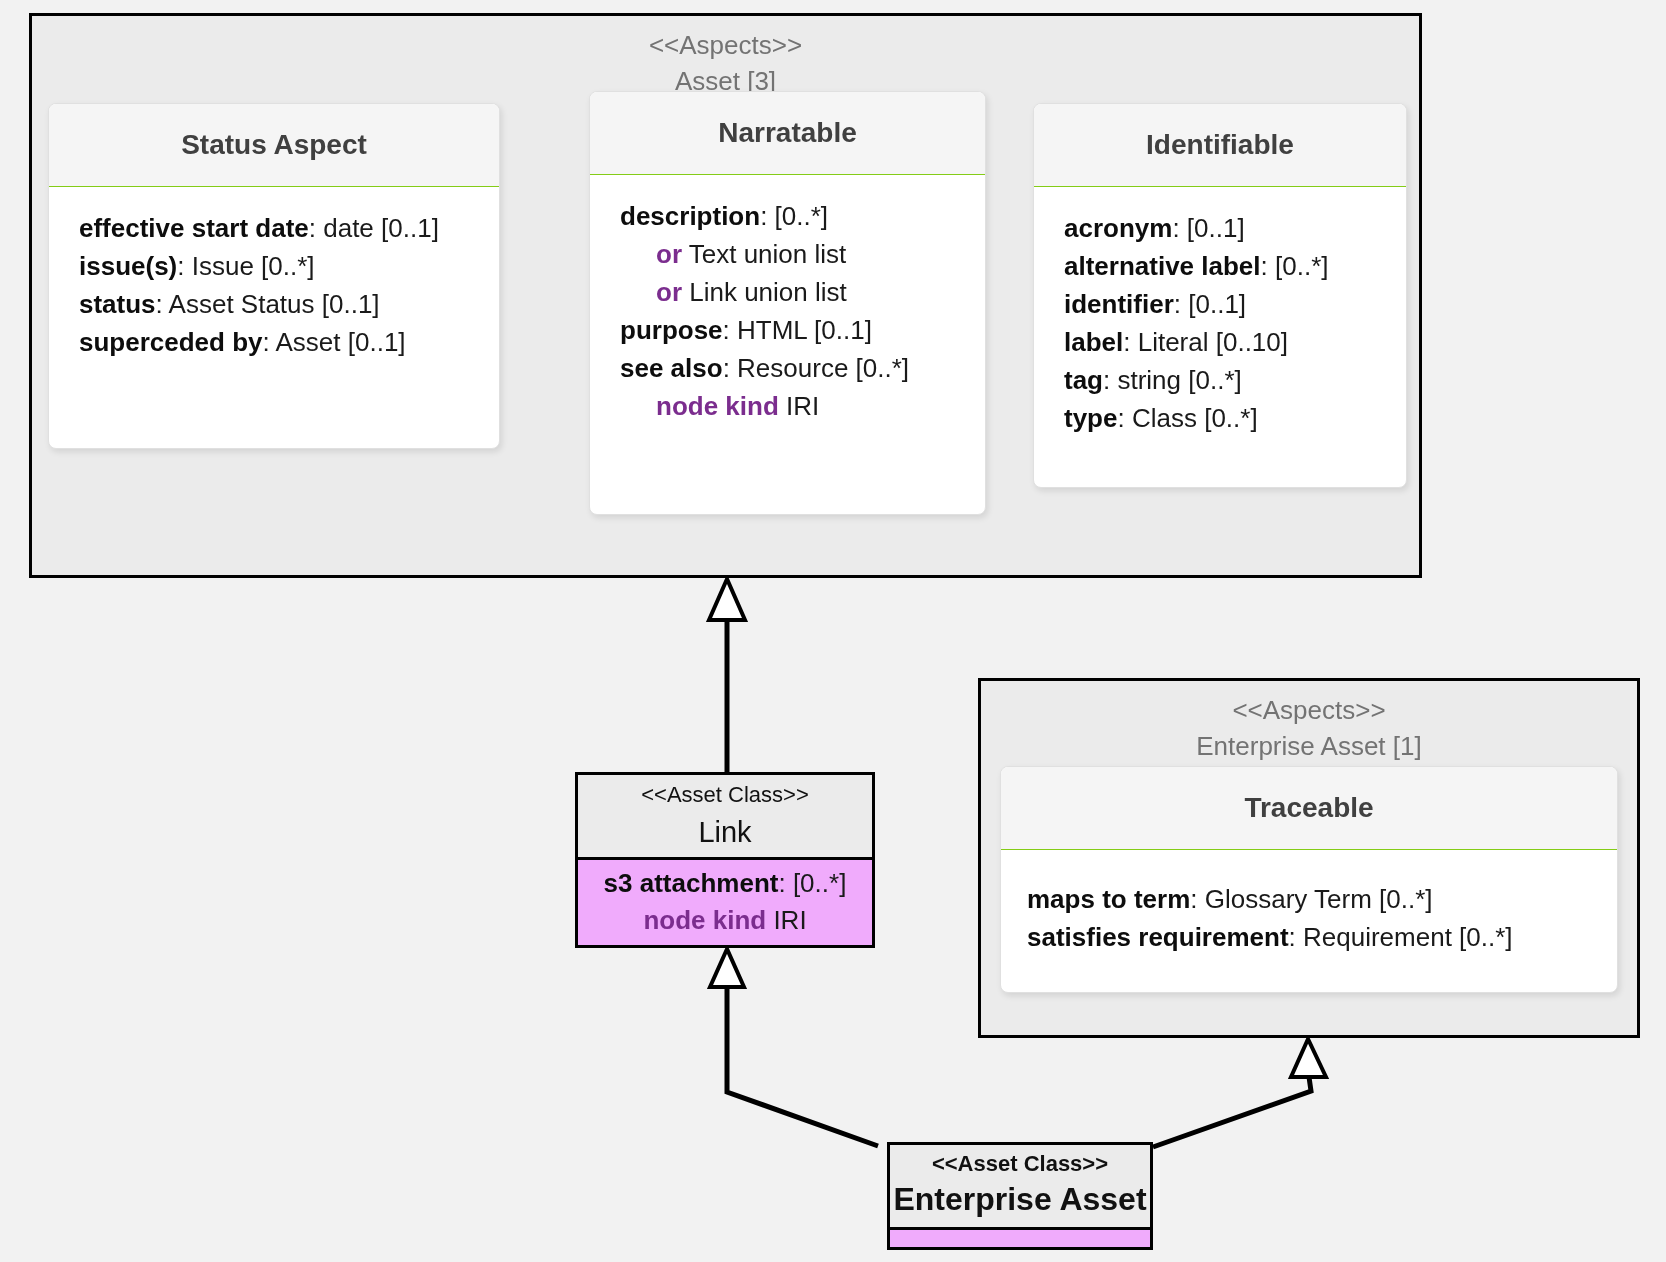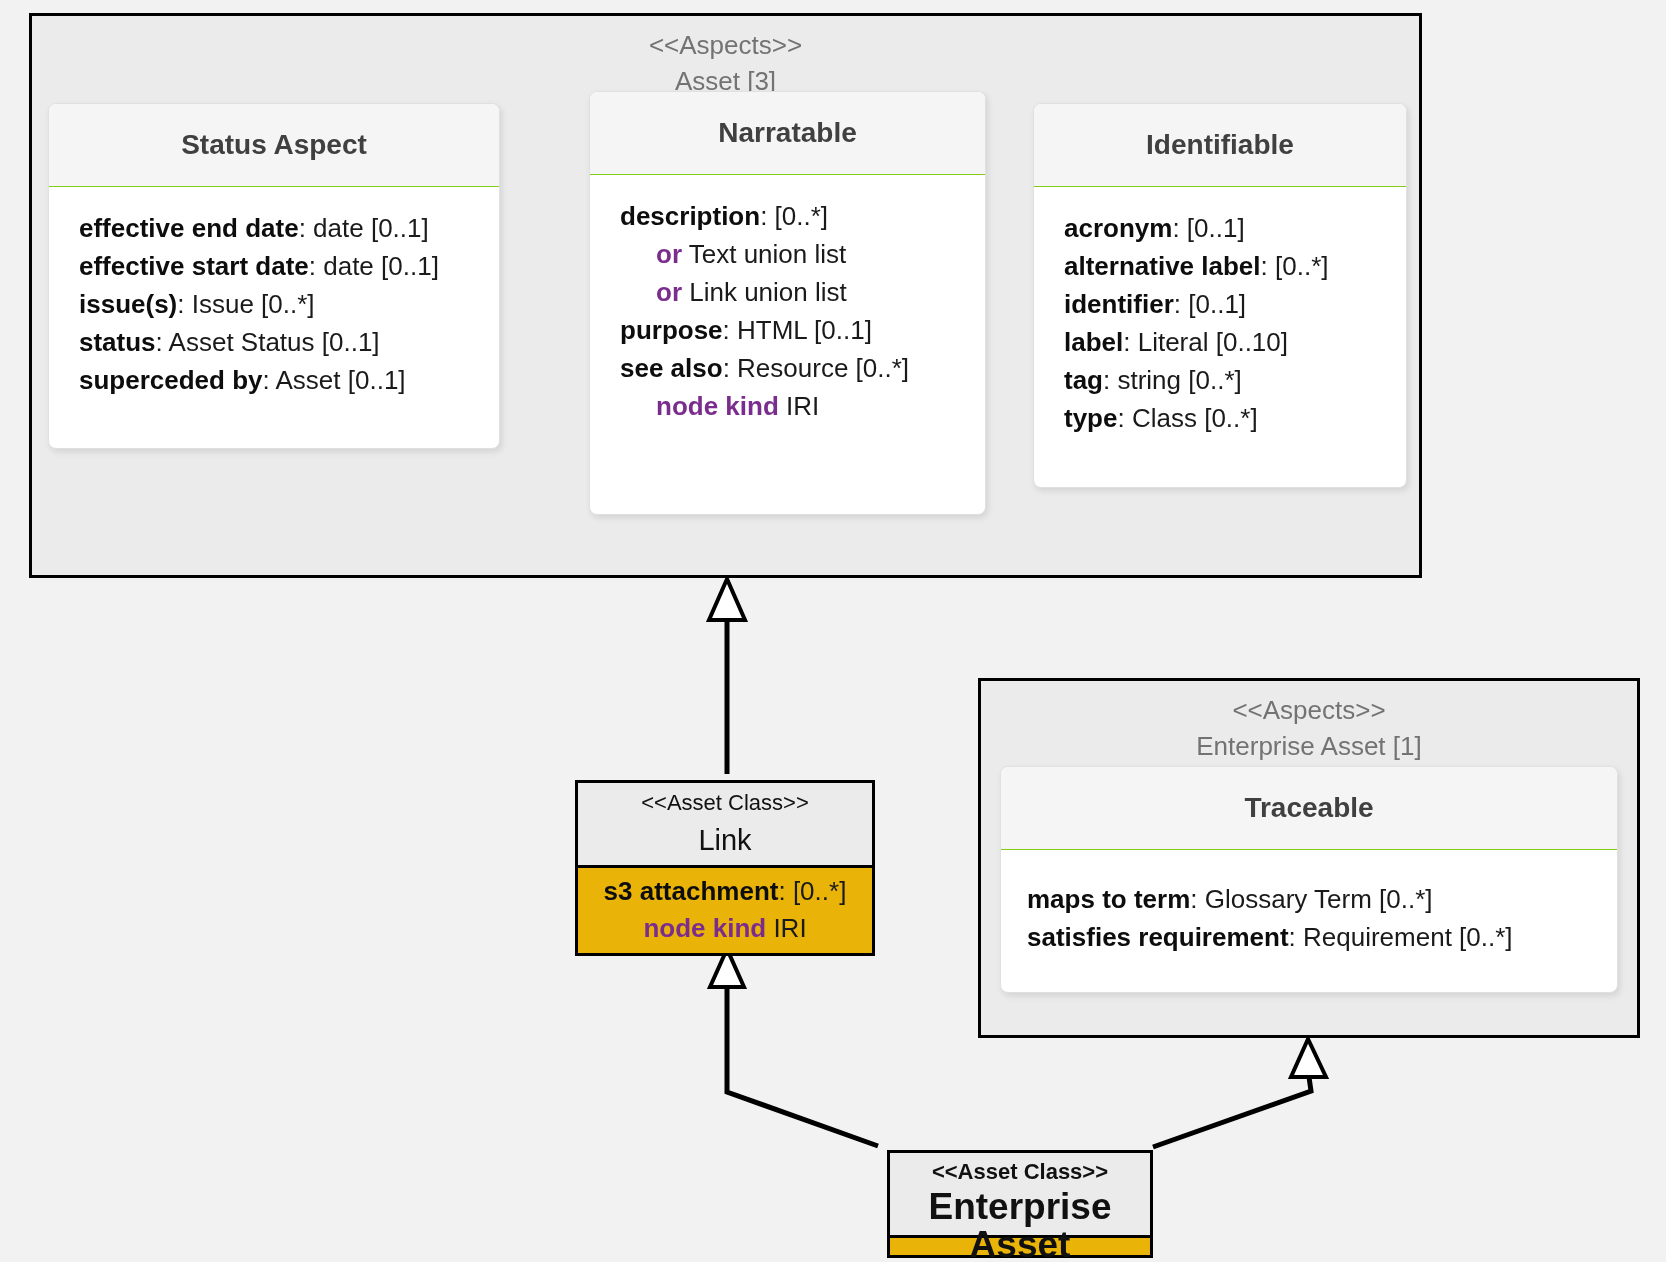--- a/index.html
+++ b/index.html
@@ -44,25 +44,24 @@
   .card-body { padding:22px 10px 0 30px; font-size:26px; line-height:38px; }
   .attr-row { white-space:nowrap; }
   .attr-row.indent { padding-left:36px; }
   .seg-bold { font-weight:bold; color:#0d0d0d; }
   .seg-normal { font-weight:normal; color:#1a1a1a; }
   .seg-keyword { font-weight:bold; }
 
   
   .class-box {
     position:absolute;
-    background:#eab308;
+    background:#f0abfc;
     border:3px solid #000;
     box-sizing:border-box;
     z-index:1;
-    margin-top:8px;
   }
   .class-header {
     background:#ebebeb;
     border-bottom:3px solid #000;
     height:79px; padding-top:3px;
     text-align:center;
   }
   .class-stereotype { font-size:22px; line-height:34px; color:#111; }
   .class-name { font-size:29px; line-height:40px; color:#111; }
   .class-box.bold .class-stereotype, .class-box.bold .class-name { font-weight:bold; }
@@ -76,21 +75,21 @@
 
   #asset-class-box { left:575px; top:772px; width:300px; height:176px; }
 
   #enterprise-aspects-box { left:978px; top:678px; width:662px; height:360px; }
   #card-traceable { left:19px; top:85px; width:618px; height:227px; }
   #card-traceable .card-body { padding-top:30px; padding-left:26px; }
 
   #enterprise-class-box { left:887px; top:1142px; width:266px; height:108px; }
   #enterprise-class-box .class-header { height:79px; }
   #enterprise-class-box .class-stereotype { font-size:22px; line-height:32px; }
-  #enterprise-class-box .class-name { font-size:37px; line-height:38px; }
+  #enterprise-class-box .class-name { font-size:32px; line-height:38px; }
   #enterprise-class-box .class-body { height:20px; }
 </style>
 </head>
 <body>
 
 <div class="canvas">
 
   <svg class="connectors" width="1666" height="1262" viewBox="0 0 1666 1262">
     <g>
       <line x1="727" y1="619" x2="727" y2="774" stroke="#000" stroke-width="5"></line>
@@ -108,21 +107,20 @@
 
   <div class="box" id="aspects-asset-box">
     <div class="box-header">
       <div>&lt;&lt;Aspects&gt;&gt;</div>
       <div>Asset [3]</div>
     </div>
 
     <div class="card" id="card-status">
       <div class="card-header">Status Aspect</div>
       <div class="card-body">
-          <div class="attr-row"><span class="seg-bold">effective end date</span><span class="seg-normal">: date [0..1]</span></div>
           <div class="attr-row"><span class="seg-bold">effective start date</span><span class="seg-normal">: date [0..1]</span></div>
           <div class="attr-row"><span class="seg-bold">issue(s)</span><span class="seg-normal">: Issue [0..*]</span></div>
           <div class="attr-row"><span class="seg-bold">status</span><span class="seg-normal">: Asset Status [0..1]</span></div>
           <div class="attr-row"><span class="seg-bold">superceded by</span><span class="seg-normal">: Asset [0..1]</span></div>
         </div>
     </div>
 
     <div class="card" id="card-narratable">
       <div class="card-header">Narratable</div>
       <div class="card-body">

